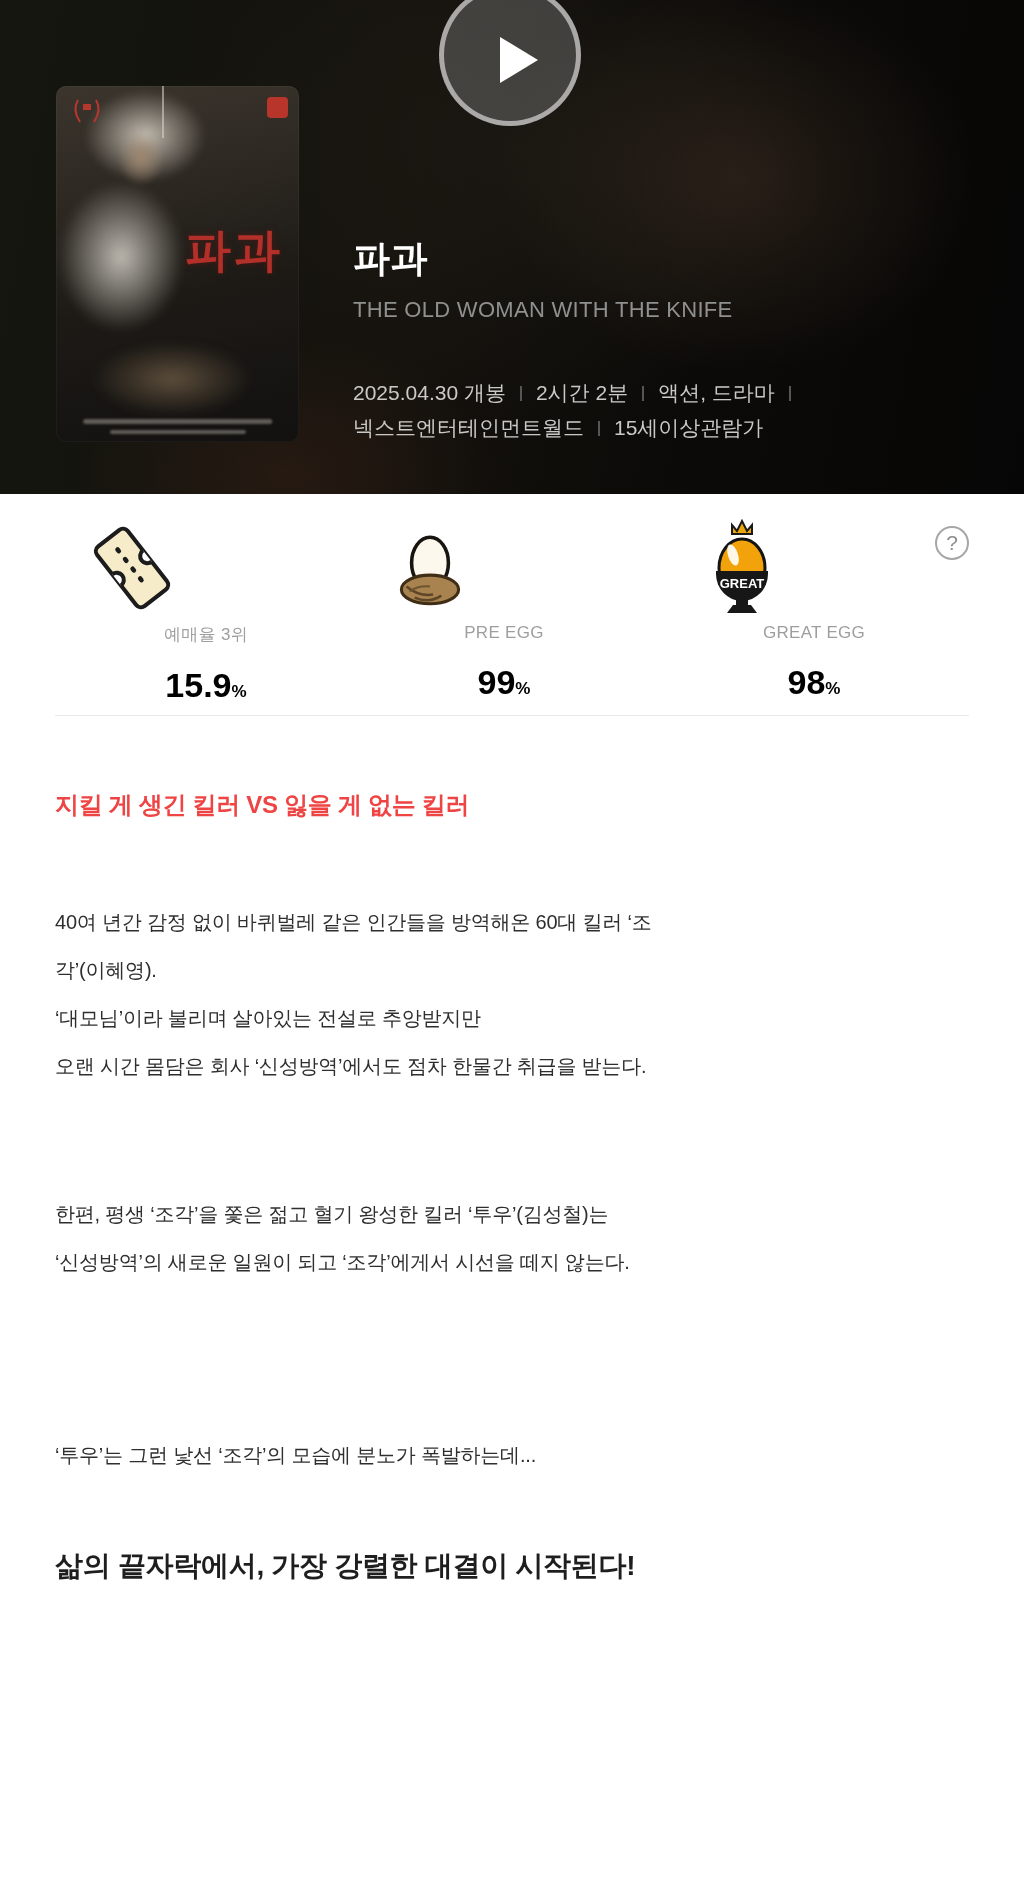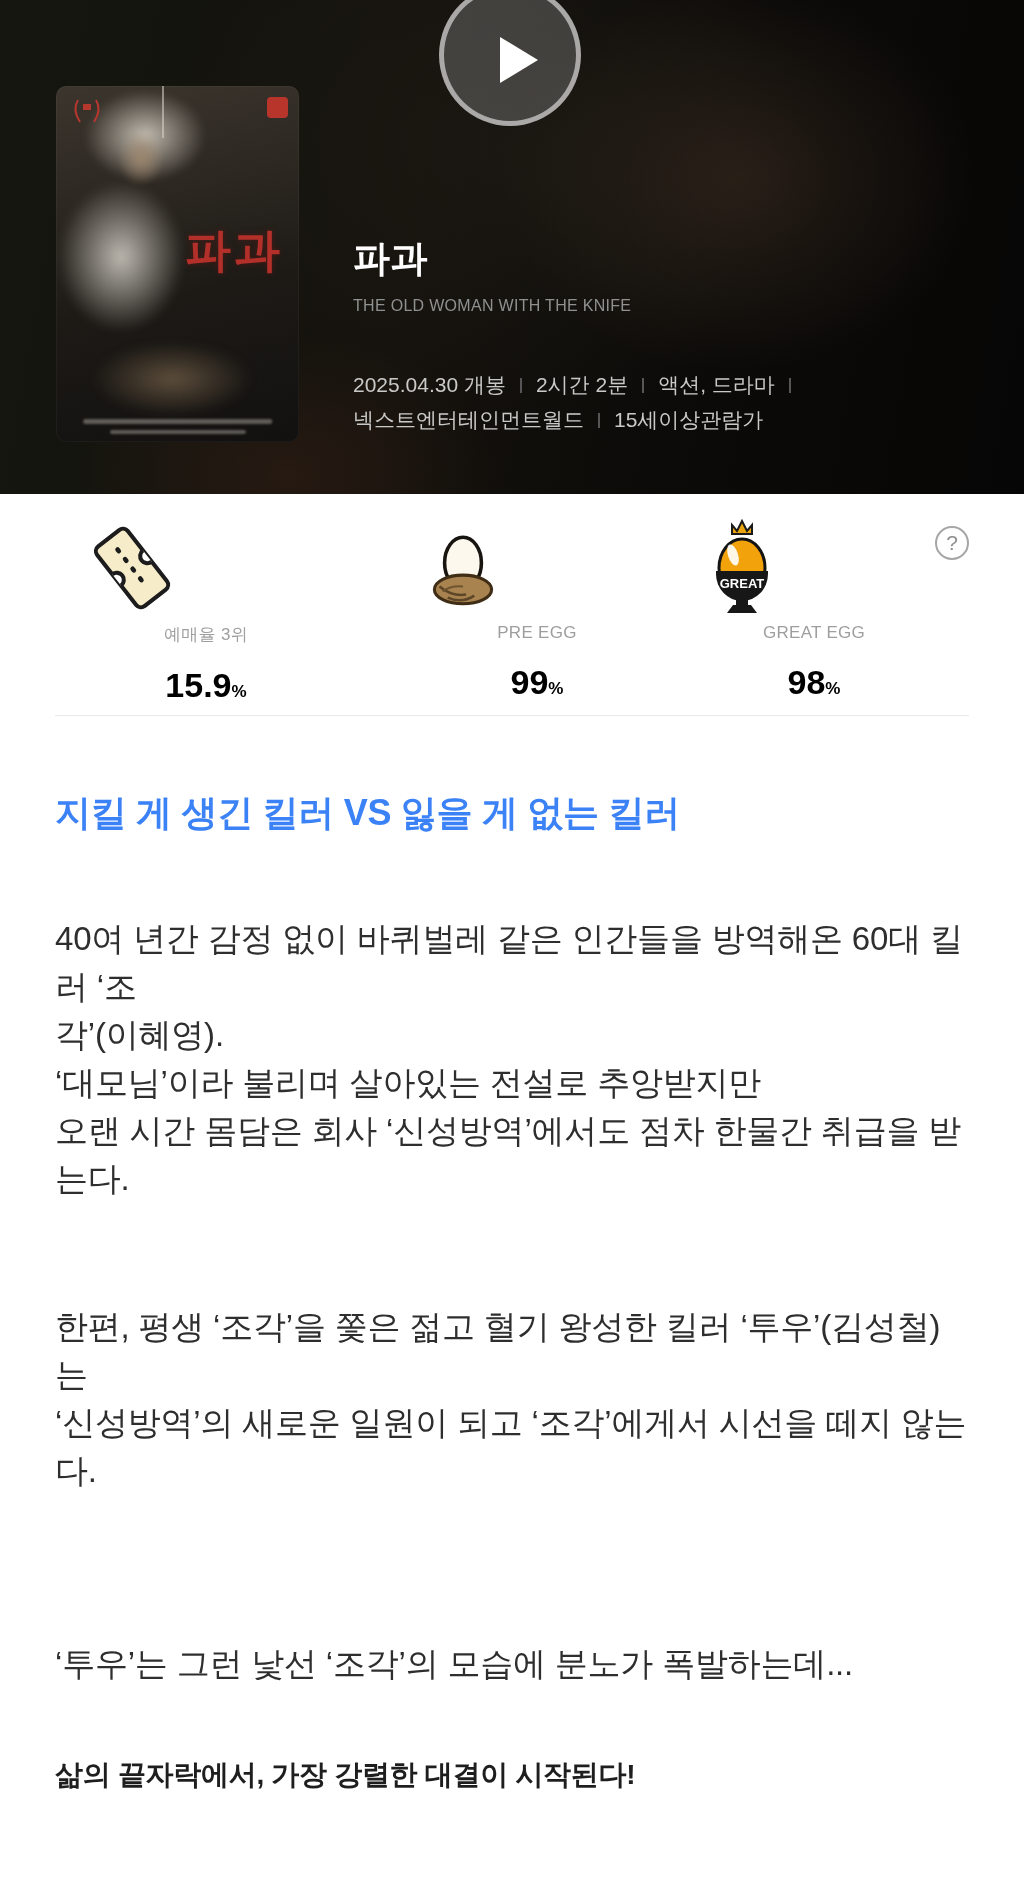--- a/index.html
+++ b/index.html
@@ -47,42 +47,42 @@
     text-shadow:0 0 6px rgba(120,20,15,0.5); }
   .poster-badge { position:absolute; right:11px; top:11px; width:21px; height:21px; border-radius:4px; background:#b8352c; }
   .laurel { position:absolute; left:14px; top:10px; width:34px; height:30px; }
   .credit-bar1, .credit-bar2 { position:absolute; left:50%; transform:translateX(-50%);
     background:rgba(205,200,190,0.40); filter:blur(1px); border-radius:2px; }
   .credit-bar1 { bottom:18px; width:78%; height:5px; }
   .credit-bar2 { bottom:8px; width:56%; height:4px; }
 
   .hero-info { position:absolute; left:353px; top:234px; }
   .hero-title { font-size:37px; font-weight:700; color:#ffffff; letter-spacing:0.5px; }
-  .hero-eng { margin-top:13px; font-size:16px; color:#8f9190; letter-spacing:0.3px; }
+  .hero-eng { margin-top:13px; font-size:22px; color:#8f9190; letter-spacing:0.3px; }
   .hero-meta { margin-top:52px; font-size:21px; color:#c9c9c8; line-height:35px; }
   .vd { display:inline-block; width:2px; height:15px; background:#565656; margin:0 14px; vertical-align:-1px; }
 
   
   .stats { position:relative; height:222px; background:#fff; }
   .stat-col { position:absolute; top:24px; width:240px; text-align:center; }
-  .stat-col.c0 { left:86px; } .stat-col.c1 { left:417px; } .stat-col.c2 { left:694px; }
+  .stat-col.c0 { left:86px; } .stat-col.c1 { left:384px; } .stat-col.c2 { left:694px; }
   .stat-icon { height:96px; display:flex; align-items:flex-end; justify-content:flex-start; }
   .stat-label { margin-top:9px; font-size:17px; color:#9e9e9e; letter-spacing:0.3px; }
   .stat-value { margin-top:20px; font-size:34px; font-weight:700; color:#000000; }
   .stat-unit { font-size:17px; font-weight:700; }
   .help {
     position:absolute; top:32px; right:55px; width:34px; height:34px; border:2px solid #a6a6a6;
     border-radius:50%; color:#8d8d8d; font-size:21px; text-align:center; line-height:30px; cursor:pointer;
   }
   .stats-divider { position:absolute; bottom:0; left:55px; right:55px; height:1px; background:#e9e9e9; }
 
   
   .synopsis { padding:73px 55px 0; }
-  .syn-head { font-size:36px; font-weight:700; color:#3b82f6; letter-spacing:-0.3px; }
-  .syn-p { margin-top:100px; font-size:33px; line-height:48px; color:#2e2e2e; white-space:pre-line; letter-spacing:-0.2px; }
+  .syn-head { font-size:24px; font-weight:700; color:#ef4444; letter-spacing:-0.3px; }
+  .syn-p { margin-top:100px; font-size:20px; line-height:48px; color:#2e2e2e; white-space:pre-line; letter-spacing:-0.2px; }
   .syn-p.first { margin-top:77px; }
   .syn-p.gap-lg { margin-top:145px; }
   .syn-close { margin-top:68px; font-size:28px; font-weight:700; color:#1e1e1e; letter-spacing:-0.3px; }
 </style>
 </head>
 <body>
 
 <div class="hero">
 
   <div class="play-btn">

